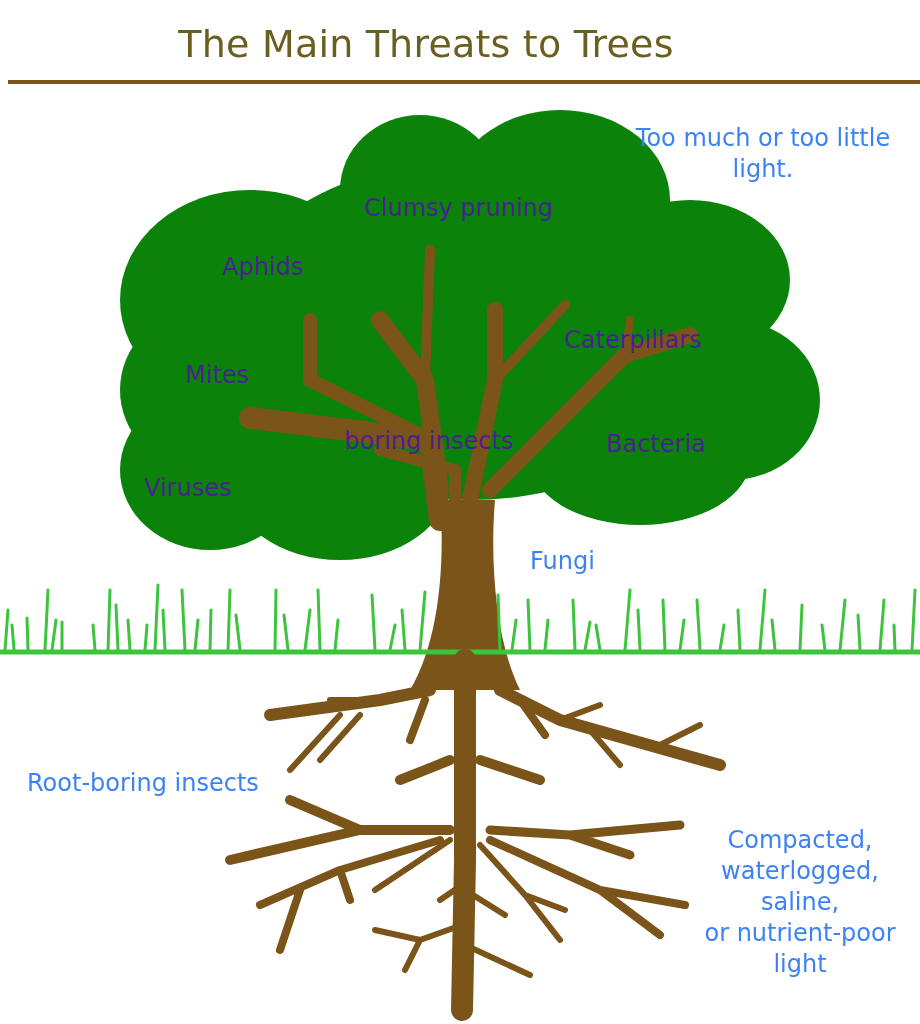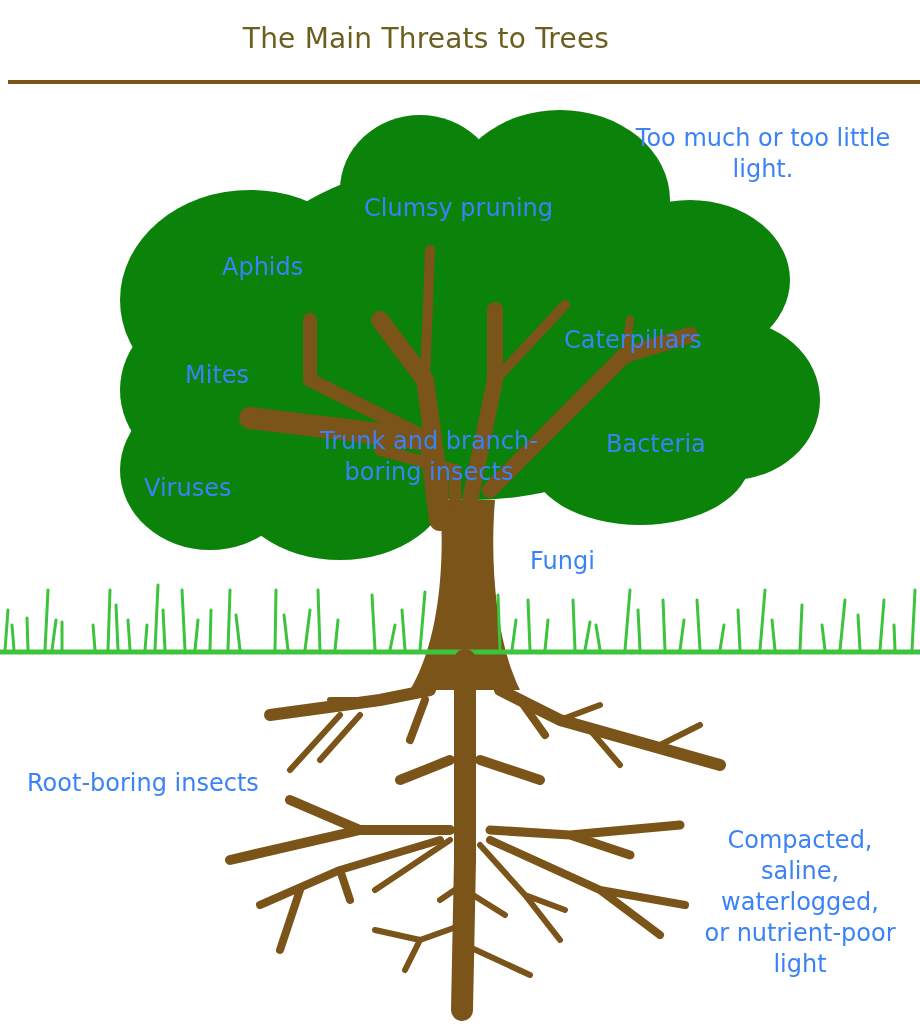--- a/index.html
+++ b/index.html
@@ -1,23 +1,23 @@
 <!DOCTYPE html>
 <html><head>
 <meta charset="utf-8">
 <style>
   html, body { margin:0; padding:0; background:#ffffff; }
   body { width:920px; height:1024px; position:relative; overflow:hidden;
          font-family:"DejaVu Sans", sans-serif; }
   .title { position:absolute; left:0; top:22px; width:852px; text-align:center;
-           font-size:28px; color:#6b5f1f; letter-spacing:0.2px; }
+           font-size:38px; color:#6b5f1f; letter-spacing:0.2px; }
   .rule { position:absolute; left:8px; top:80px; width:912px; height:4px; background:#7a5418; }
   svg.art { position:absolute; left:0; top:0; }
   .lbl { position:absolute; font-size:24px; line-height:31px; white-space:nowrap; }
-  .in { color:#3b82f6; }
+  .in { color:#4c1d95; }
   .out { color:#3b82f6; text-align:center; }
 </style>
 </head>
 <body>
 
 <div class="title">The Main Threats to Trees</div>
 <div class="rule"></div>
 
 <svg class="art" width="920" height="1024" viewBox="0 0 920 1024">
 
@@ -80,30 +80,29 @@
     <path d="M462 925 L420 940 L375 930 M420 940 L405 970 M465 945 L530 975 M465 890 L505 915 M462 885 L440 900" stroke-width="6"></path>
   </g>
 </svg>
 
 <div class="lbl in" style="left:364px;top:193px;">Clumsy pruning</div>
 <div class="lbl in" style="left:222px;top:252px;">Aphids</div>
 <div class="lbl in" style="left:564px;top:289px;margin-top:36px;">Caterpillars</div>
 <div class="lbl in" style="left:185px;top:360px;">Mites</div>
 <div class="lbl in" style="left:606px;top:417px;margin-top:12px;">Bacteria</div>
 <div class="lbl in" style="left:295px;top:426px;text-align:center;width:268px;">
-  <div>Trunk and branch-</div>
   <div>boring insects</div>
 </div>
 <div class="lbl in" style="left:144px;top:473px;">Viruses</div>
 
 <div class="lbl out" style="left:608px;top:123px;width:310px;">
   <div>Too much or too little</div>
   <div>light.</div>
 </div>
 <div class="lbl out" style="left:530px;top:546px;">Fungi</div>
 <div class="lbl out" style="left:27px;top:768px;">Root-boring insects</div>
 <div class="lbl out" style="left:680px;top:825px;width:240px;">
   <div>Compacted,</div>
+  <div>waterlogged,</div>
   <div>saline,</div>
-  <div>waterlogged,</div>
   <div>or nutrient-poor</div>
   <div>light</div>
 </div>
 
 </body></html>

